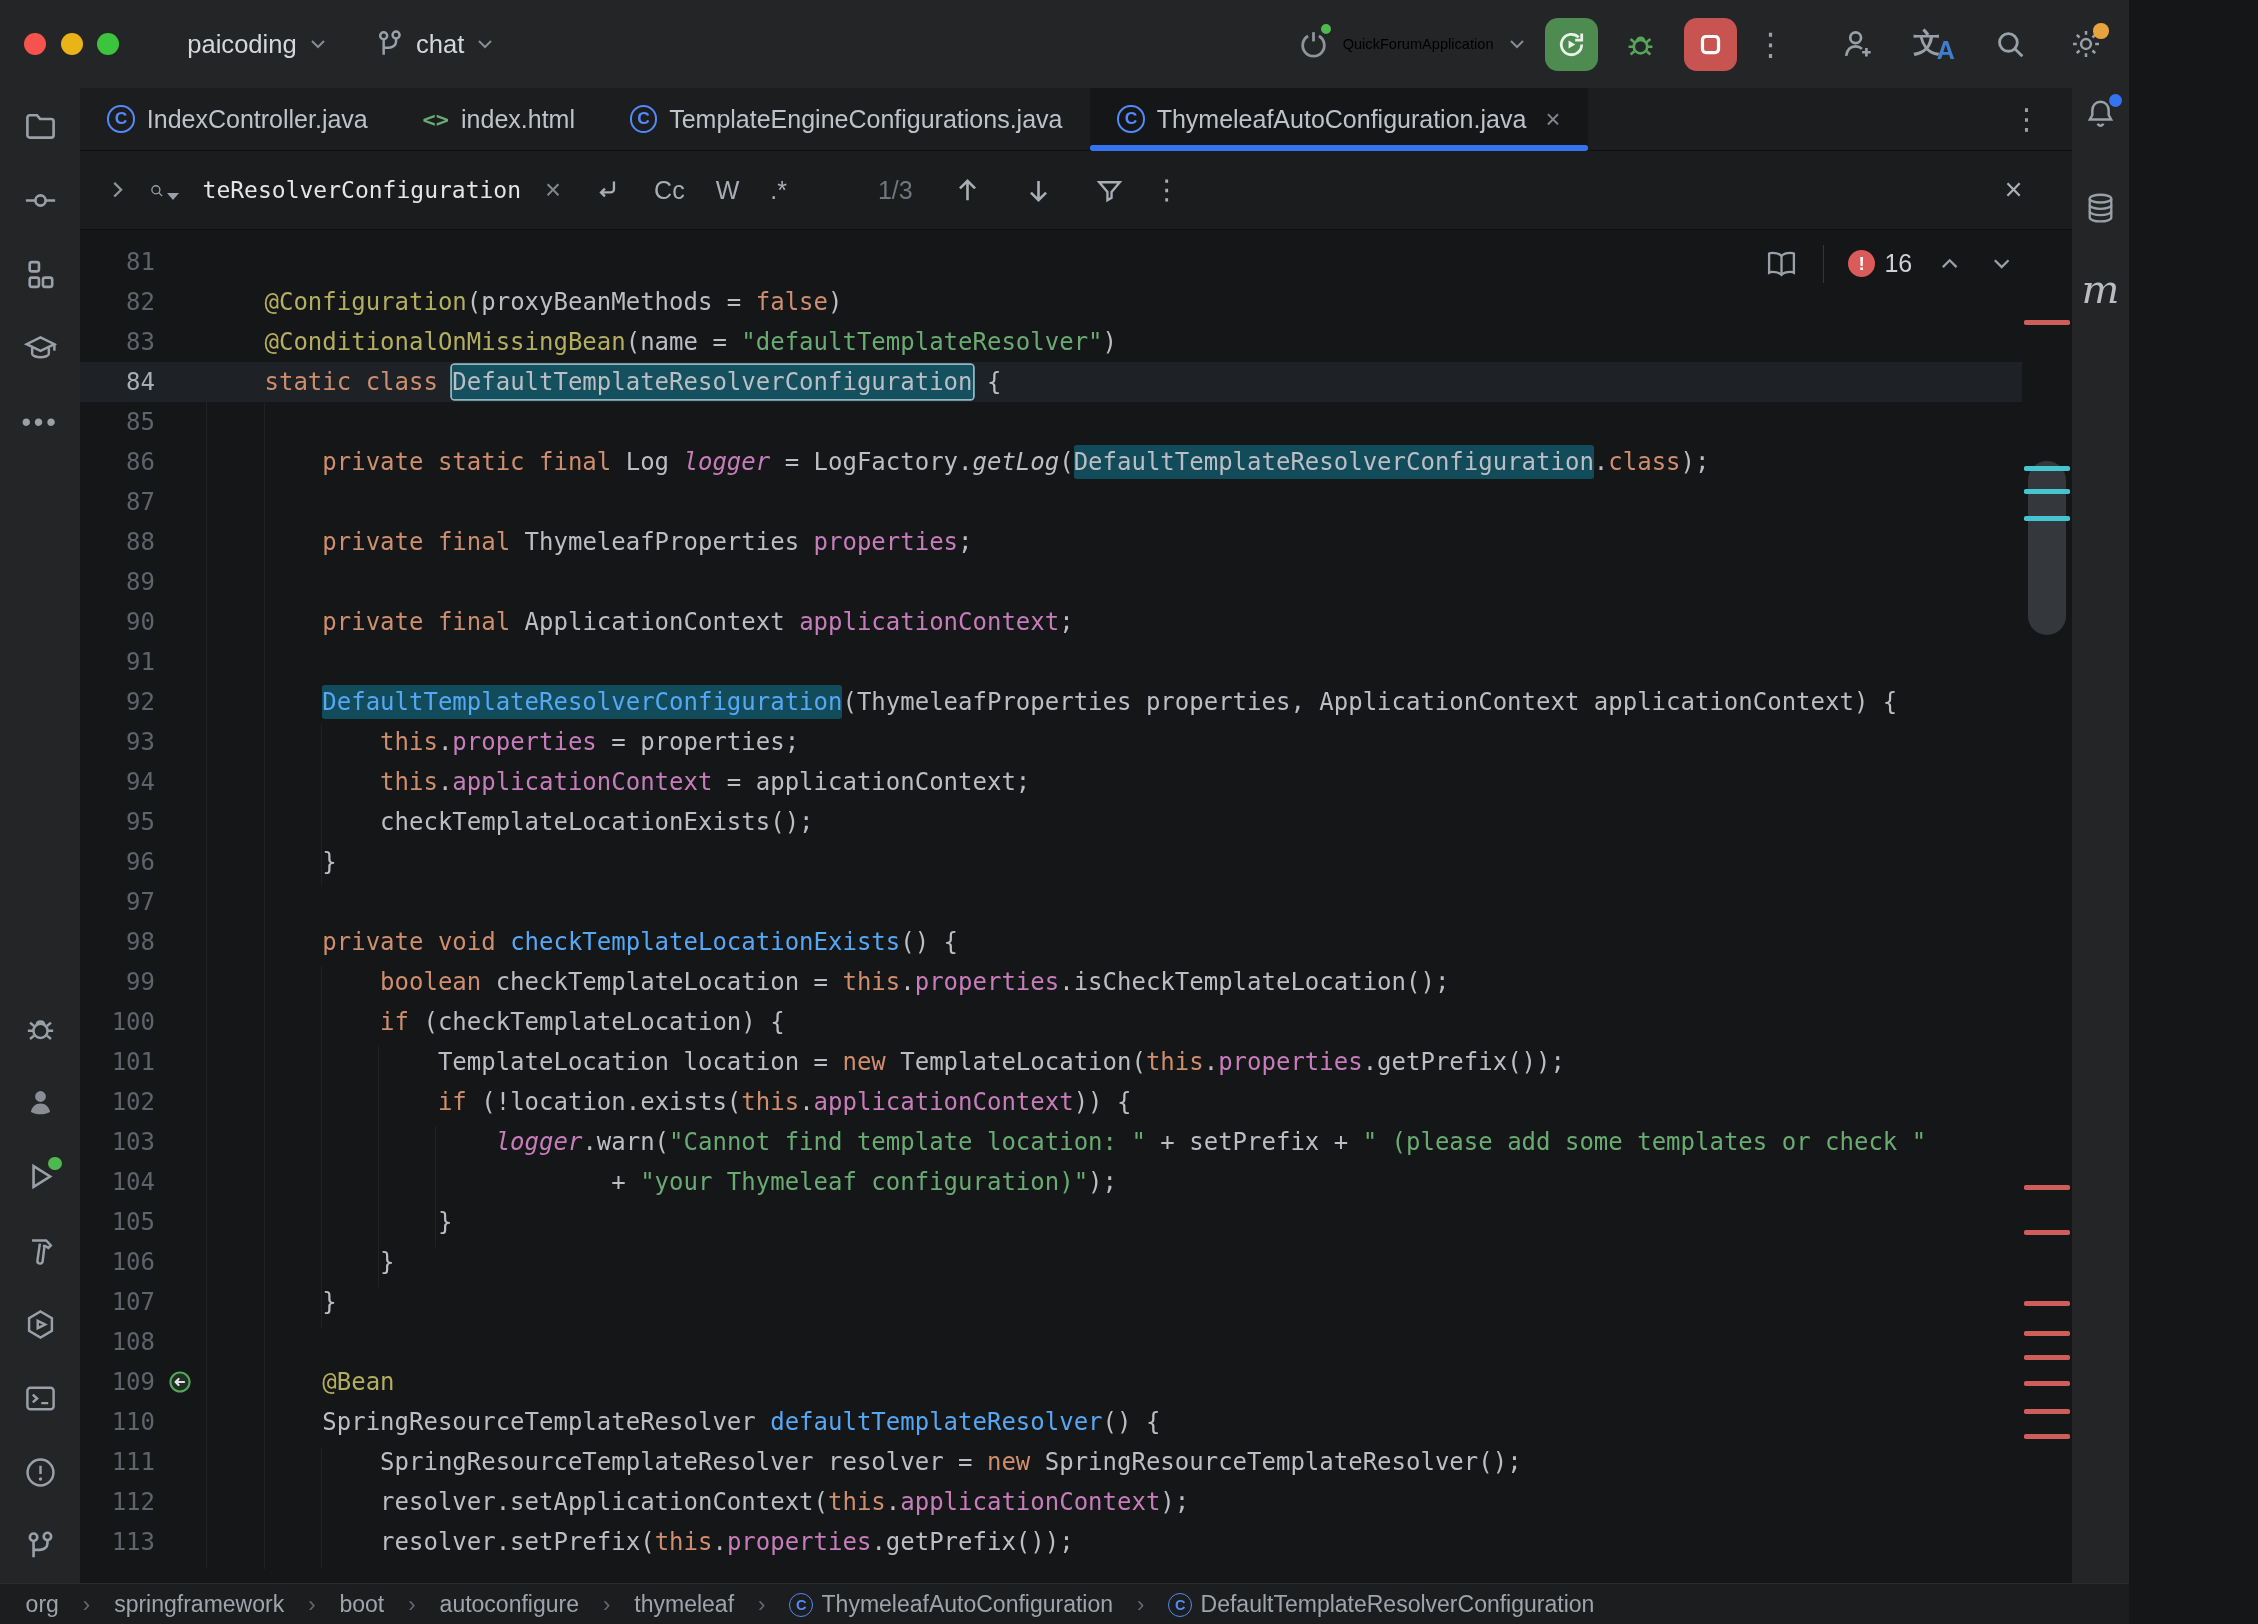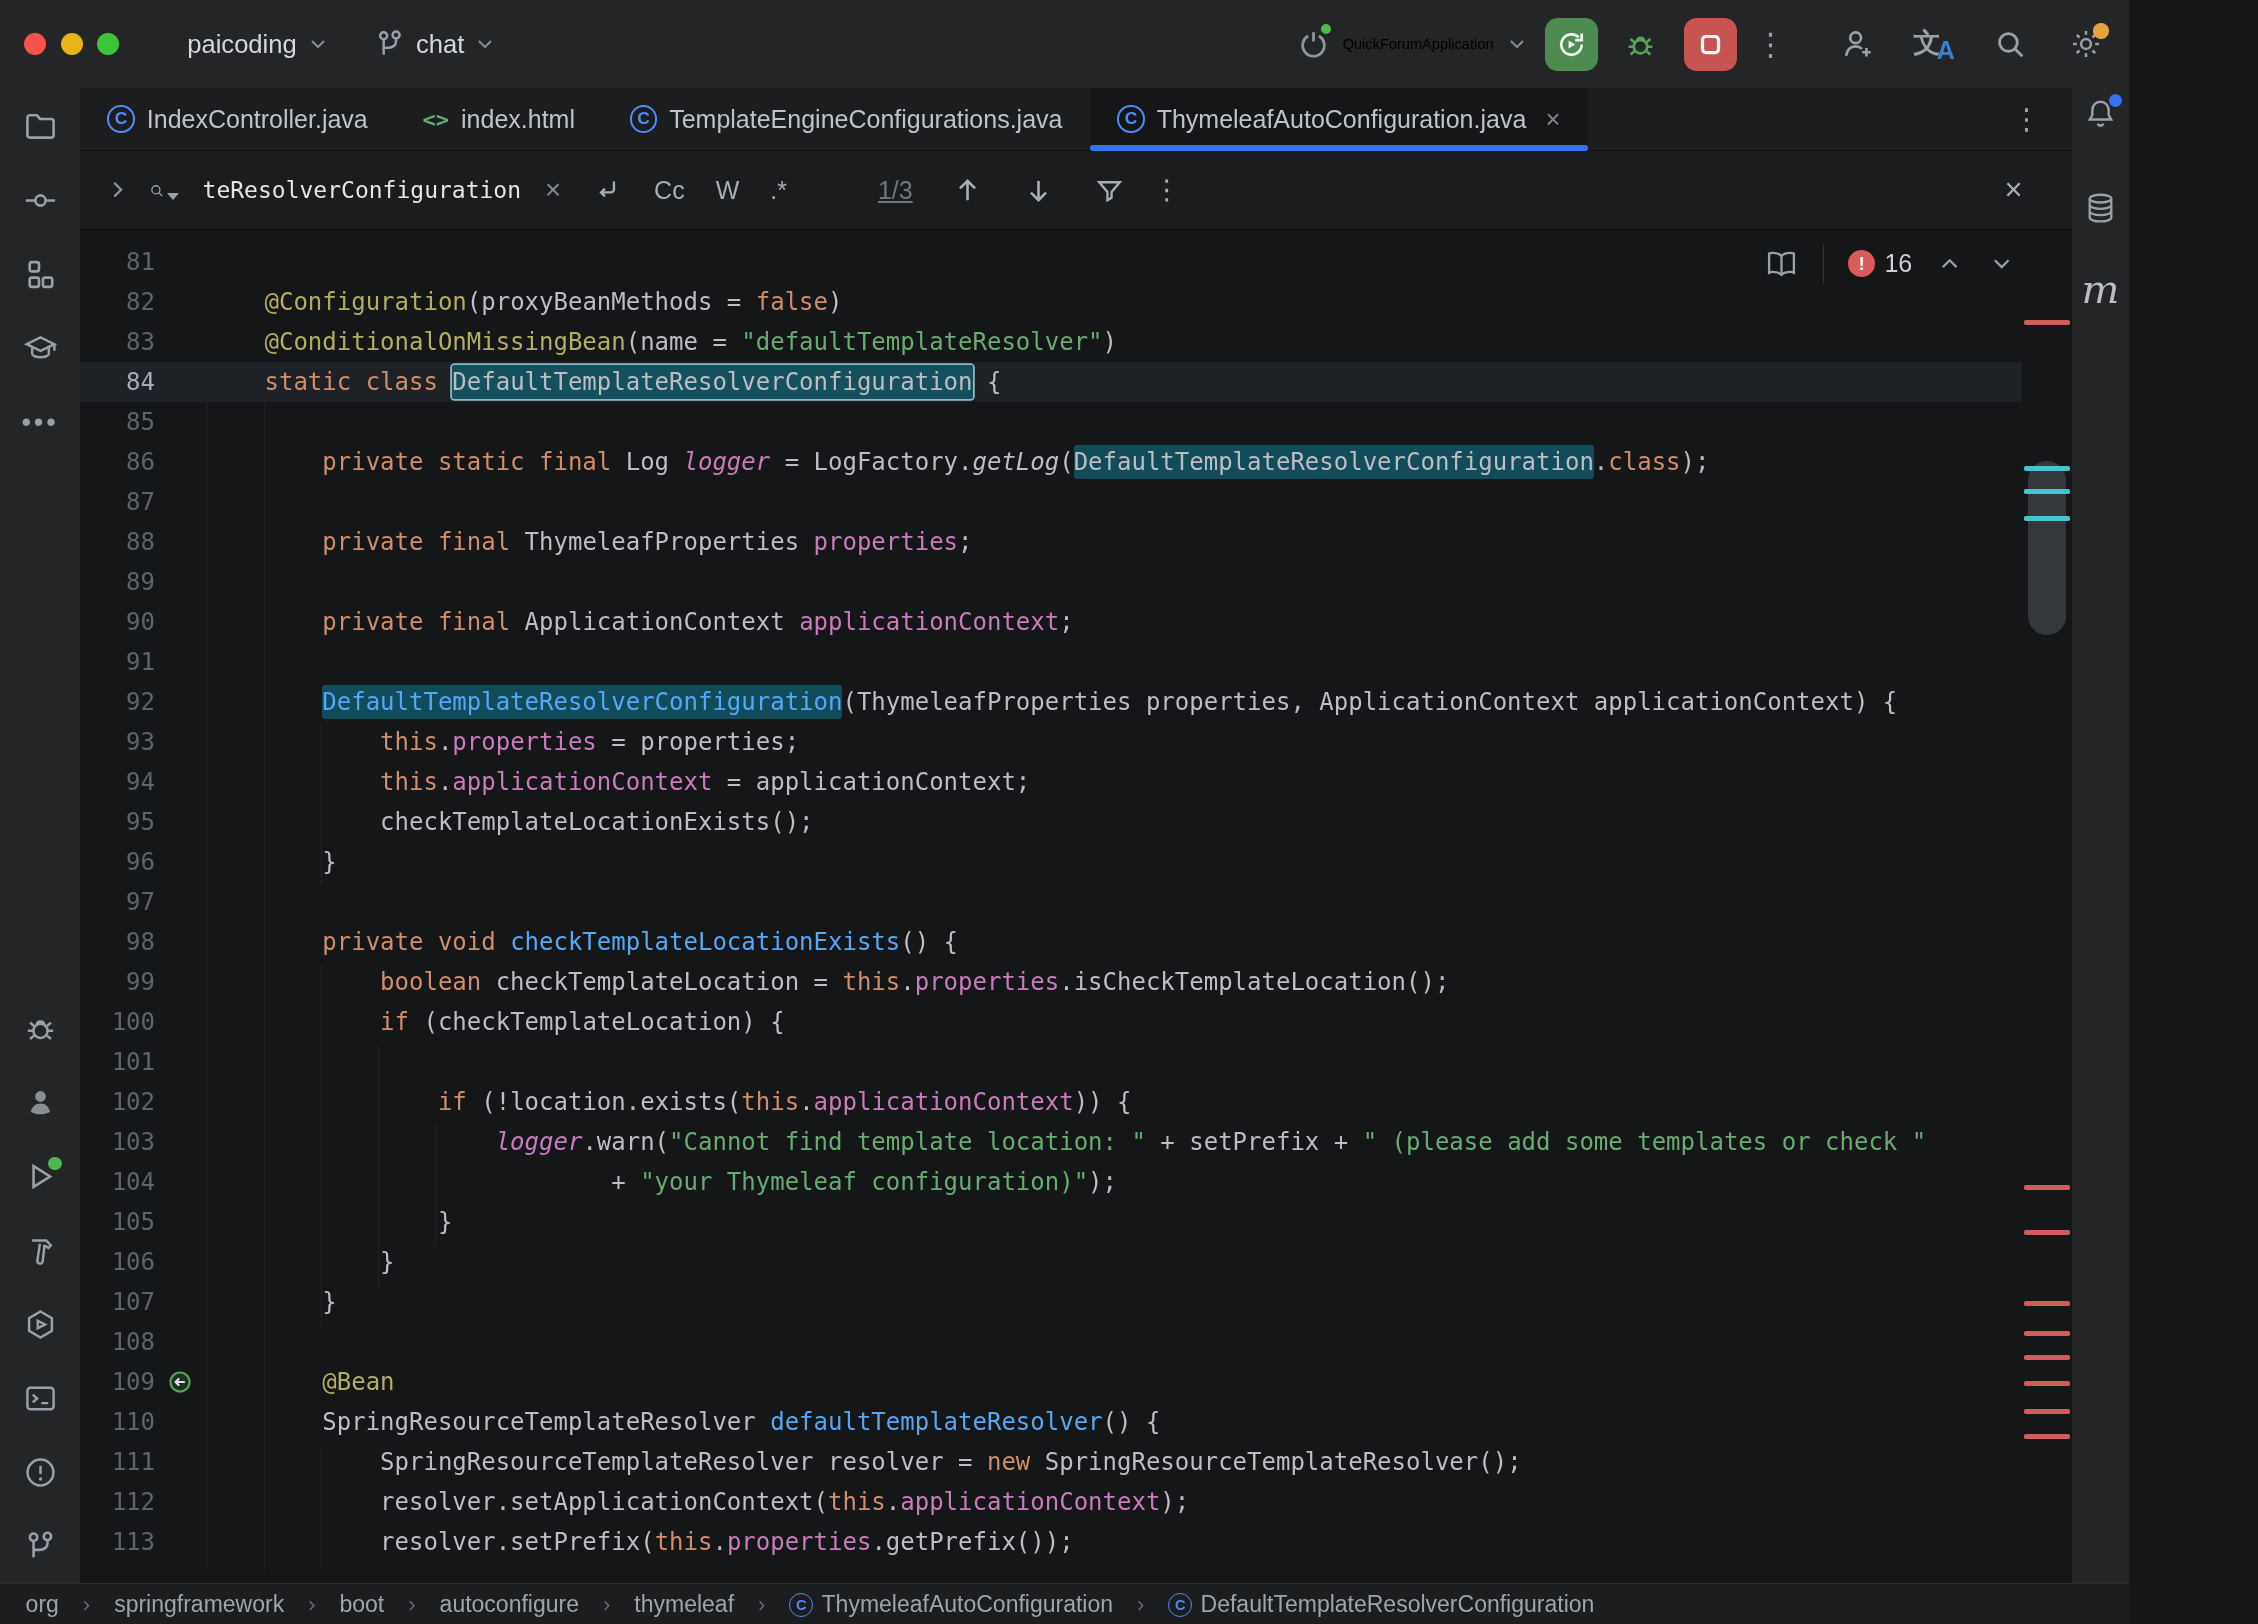--- a/index.html
+++ b/index.html
@@ -55,21 +55,21 @@
 
   
   .searchbar { height:79px; background:#1a1c1e; border-bottom:0.9px solid #0d0e10; display:flex; align-items:center; padding:0 22px; }
   .sb-expand { color:#8f949b; width:27.4px; height:27.4px; margin:0 16.4px 0 1.8px; }
   .sb-icon { width:31px; height:31px; color:#9aa0a8; display:inline-flex; align-items:center; }
   .sb-caret { width:0; height:0; border-left:6.4px solid transparent; border-right:6.4px solid transparent; border-top:7.3px solid #9aa0a8; margin:12.8px 0 0 1.8px;}
   .sb-query { font-family:"DejaVu Sans Mono", monospace; font-size:23px; color:#e5e5e5; margin:0 0 0 24px; }
   .sb-clear { color:#84898f; font-size:27.4px; margin-left:24px; }
   .sb-opt { color:#a9aeb5; font-size:25px; margin-left:31px; }
   .sb-opt.svg-opt{ width:31px;height:31px; display:inline-flex;}
-  .sb-results { color:#71767d; font-size:25px; margin-left:91px;text-decoration:underline; }
+  .sb-results { color:#71767d; font-size:25px; margin-left:91px; }
   .sb-nav { width:33px; height:33px; color:#a9aeb5; margin-left:38px; }
   .sb-close { margin-left:auto; margin-right:27.4px; color:#a9aeb5; font-size:31px; }
 
   
   .editor { flex:1 1 auto; position:relative; background:#151618; overflow:hidden;padding-left:44px; }
   .code-lines { position:absolute; top:12px; left:0; right:50px; }
   .crow { display:flex; height:40px; align-items:center; }
   .crow.cur-line { background:#1e2126; }
   .gnum { width:75px; text-align:right; font-family:"DejaVu Sans Mono", monospace; font-size:24px; color:#5f646b; flex:0 0 auto; }
   .gnum.gcur { color:#a8adb4; }
@@ -460,20 +460,21 @@
               <span class="ctext"><span class="tk-d">            </span><span class="tk-k">boolean </span><span class="tk-d">checkTemplateLocation = </span><span class="tk-k">this</span><span class="tk-d">.</span><span class="tk-f">properties</span><span class="tk-d">.isCheckTemplateLocation();</span></span>
             </div>
             <div class="crow">
               <span class="gnum">100</span>
               <span class="gicon"></span>
               <span class="ctext"><span class="tk-d">            </span><span class="tk-k">if </span><span class="tk-d">(checkTemplateLocation) {</span></span>
             </div>
             <div class="crow">
               <span class="gnum">101</span>
               <span class="gicon"></span>
+              <span class="ctext"><span class="tk-d">                </span><span class="tk-d">TemplateLocation location = </span><span class="tk-k">new </span><span class="tk-d">TemplateLocation(</span><span class="tk-k">this</span><span class="tk-d">.</span><span class="tk-f">properties</span><span class="tk-d">.getPrefix());</span></span>
             </div>
             <div class="crow">
               <span class="gnum">102</span>
               <span class="gicon"></span>
               <span class="ctext"><span class="tk-d">                </span><span class="tk-k">if </span><span class="tk-d">(!location.exists(</span><span class="tk-k">this</span><span class="tk-d">.</span><span class="tk-f">applicationContext</span><span class="tk-d">)) {</span></span>
             </div>
             <div class="crow">
               <span class="gnum">103</span>
               <span class="gicon"></span>
               <span class="ctext"><span class="tk-d">                    </span><span class="tk-f it">logger</span><span class="tk-d">.warn(</span><span class="tk-s">"Cannot find template location: "</span><span class="tk-d"> + setPrefix + </span><span class="tk-s">" (please add some templates or check "</span></span>

